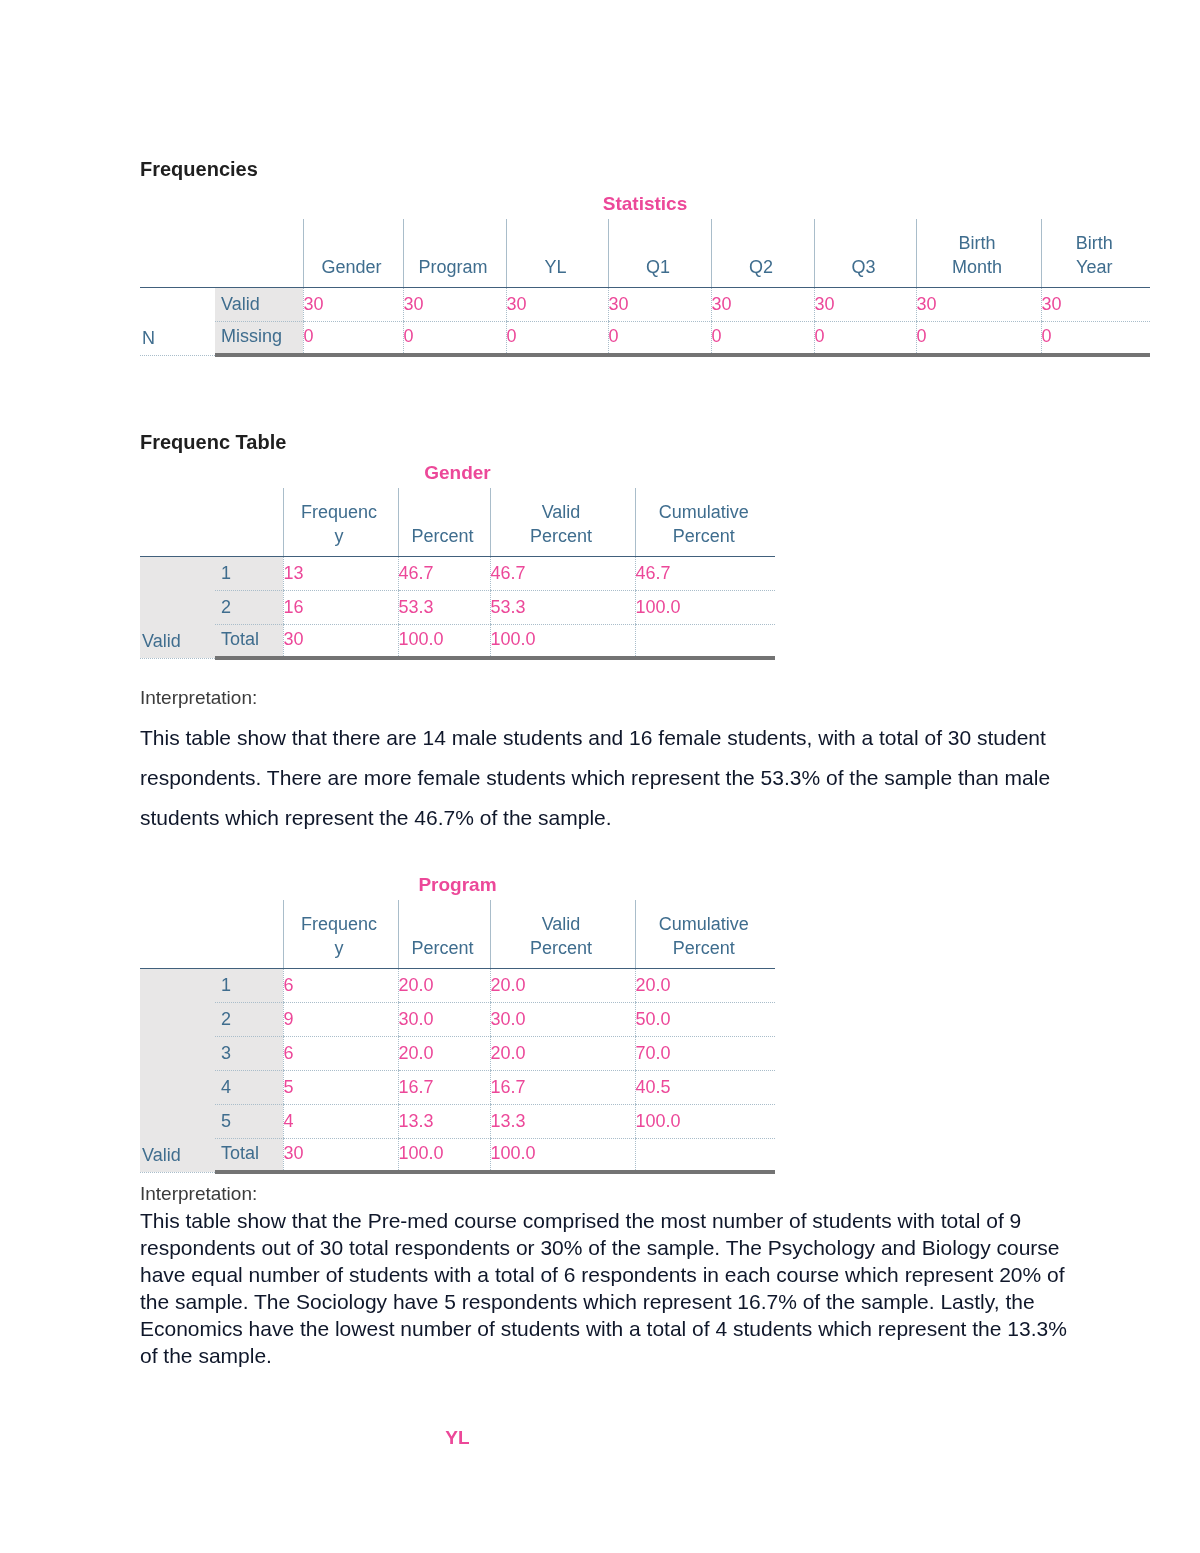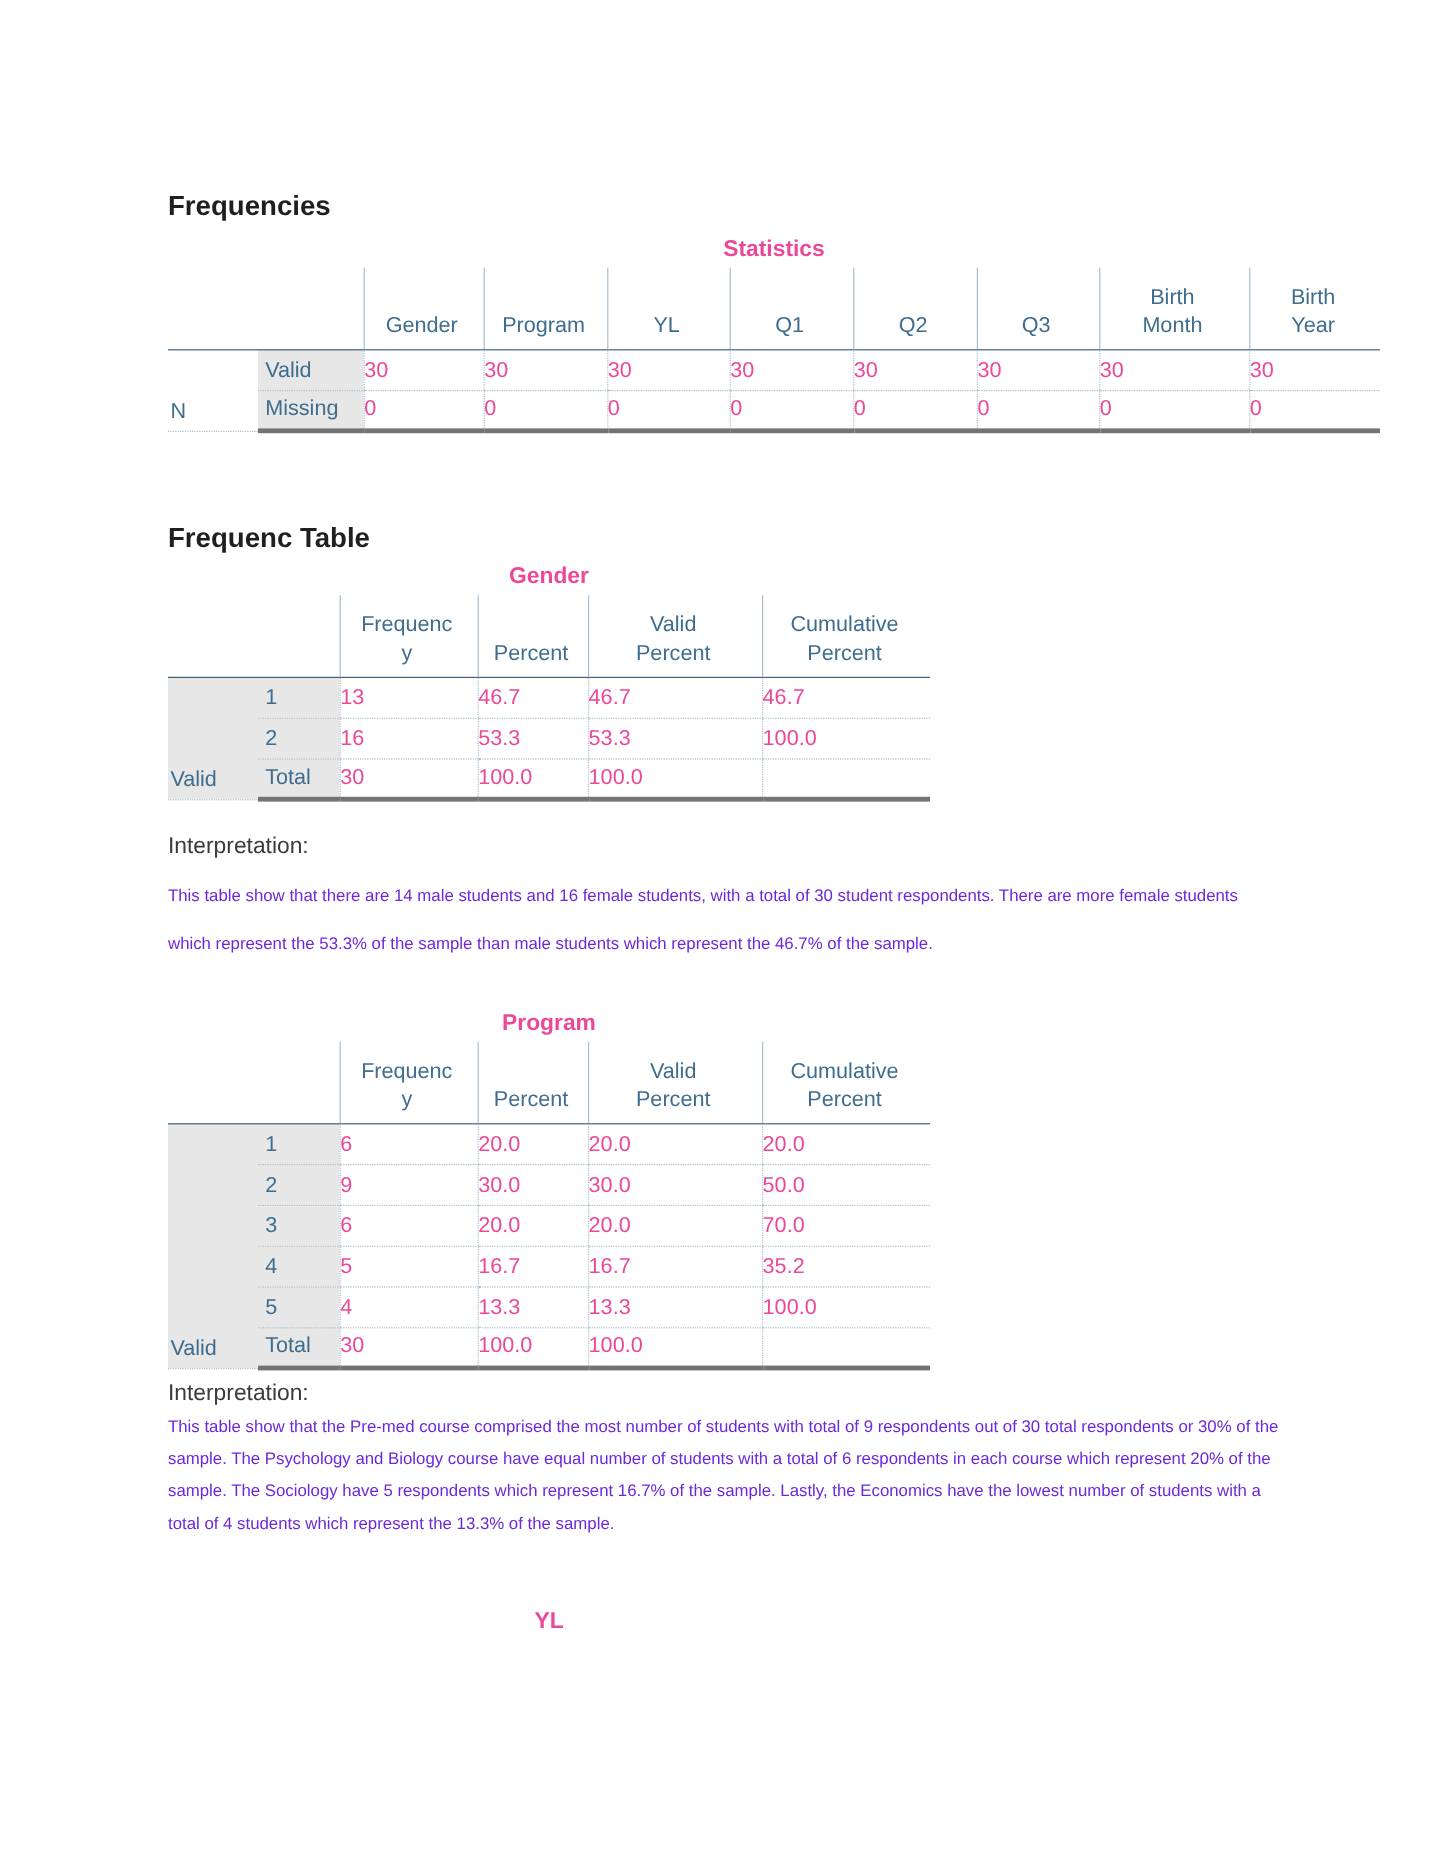--- a/index.html
+++ b/index.html
@@ -6,21 +6,21 @@
   html,body { background:#ffffff; }
   .page {
     position:relative;
     width:1200px; height:1553px;
     background:#ffffff;
     font-family:"Liberation Sans", sans-serif;
     color:#3b3b3b;
     padding:158px 50px 0 140px;
     overflow:hidden;
   }
-  .h1 { font-size:23px; font-weight:bold; color:#1f1f1f; }
+  .h1 { font-size:20px; font-weight:bold; color:#1f1f1f; }
   .tbl-title { font-size:19px; font-weight:bold; color:#ec4899; text-align:center; margin-bottom:4px; }
 
   table.spss { border-collapse:collapse; table-layout:fixed; }
   .spss td { font-size:18px; }
 
   tr.hdr td { vertical-align:bottom; border-bottom:1px solid #41607c; }
   td.h {
     color:#3f6d8e; text-align:center; height:68px;
     padding:0 4px 7px 1px; white-space:pre-line; line-height:1.35;
     border-left:1px solid #a9bdca;
@@ -31,21 +31,21 @@
   tr.body td.num { text-align:left; padding-right:14px; color:#ec4899; border-left:1px dotted #a9bdca;margin-left:18px; }
   tr.body td.stub { background:#e8e7e7; color:#3f6d8e; padding-left:6px; }
   td.group { color:#3f6d8e; vertical-align:top; padding:6px 0 0 2px; border-bottom:1px solid #41607c; }
   td.group.gray { background:#e8e7e7; }
   td.group.white { background:#ffffff; }
   tr.last td { border-bottom:4px solid #737373; }
 
   .interp-label { font-size:19px; color:#3b3b3b; }
   .interp-wide { line-height:40px; margin-top:18px; }
   .interp-tight { line-height:27px; margin-top:6px; }
-  .para { font-size:14px; color:#6d28d9; }
+  .para { font-size:21px; color:#0f172a; }
   .para.wide { width:912px; line-height:40px; }
   .para.tight { width:938px; line-height:27px; }
 
   .w-stats { width:1010px; }
   .w-freq  { width:635px; }
 
   .gap-after-stats { margin-top:74px; }
   .gap-title { margin-top:8px; }
   .gap-program { margin-top:36px; }
   .gap-yl { margin-top:58px; }
@@ -206,21 +206,21 @@
         <td class="num">6</td>
         <td class="num">20.0</td>
         <td class="num">20.0</td>
         <td class="num">70.0</td>
       </tr>
       <tr class="body">
         <td class="stub">4</td>
         <td class="num">5</td>
         <td class="num">16.7</td>
         <td class="num">16.7</td>
-        <td class="num">35.2</td>
+        <td class="num">40.5</td>
       </tr>
       <tr class="body">
         <td class="stub">5</td>
         <td class="num">4</td>
         <td class="num">13.3</td>
         <td class="num">13.3</td>
         <td class="num">100.0</td>
       </tr>
       <tr class="body last">
         <td class="stub">Total</td>

